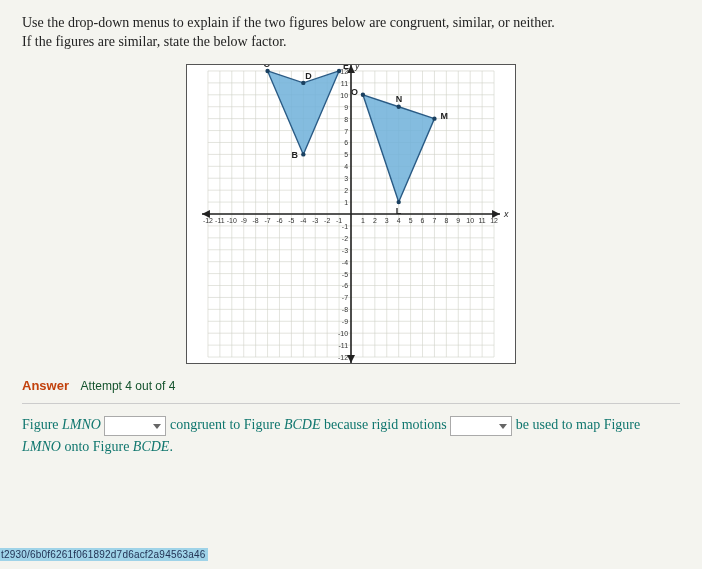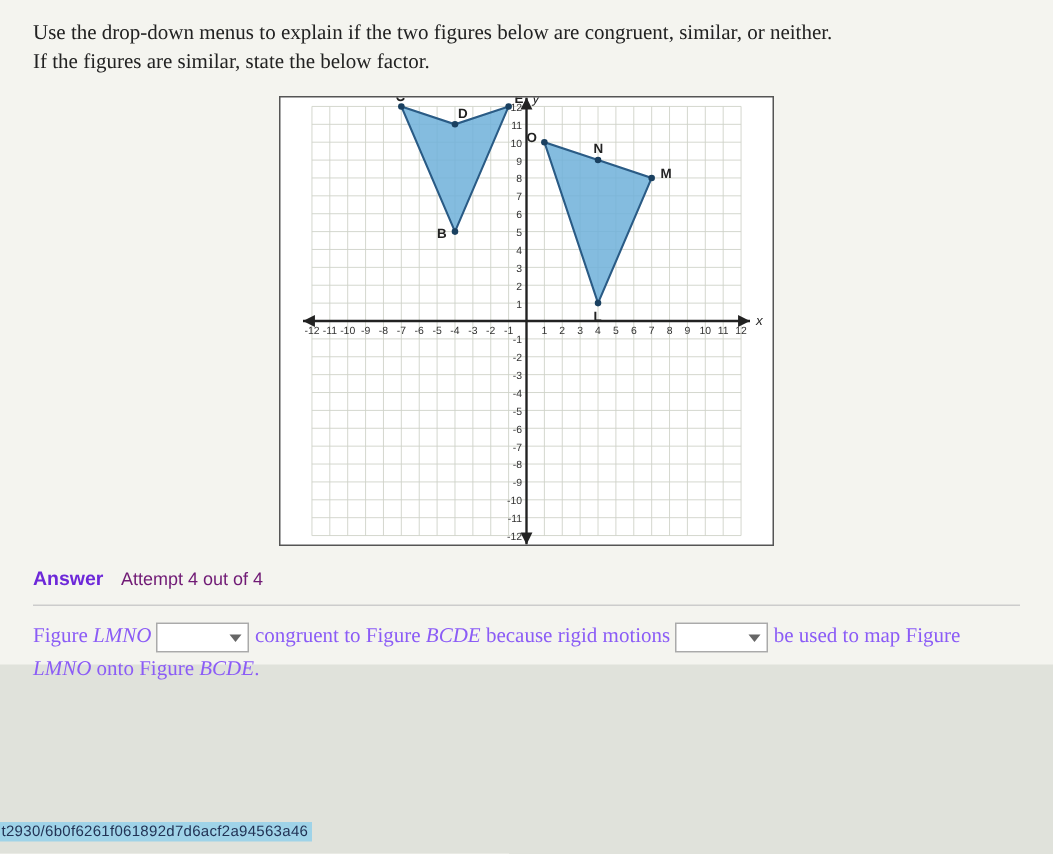--- a/index.html
+++ b/index.html
@@ -1,24 +1,24 @@
 <!DOCTYPE html>
 <html><head>
 <meta charset="utf-8">
 <style>
 * { box-sizing: border-box; margin: 0; padding: 0; }
 body { font-family: Georgia, 'Times New Roman', serif; background: #e0e2db; width: 702px; height: 569px; overflow: hidden; position: relative; }
-.page { background: #f4f4ef; padding: 14px 22px 10px 22px; height: 443px; }
+.page { background: #f4f4ef; padding: 14px 22px 10px 22px; height: 569px; }
 .question { font-size: 14px; line-height: 1.35; color: #222; margin-bottom: 12px; }
 .chart-wrap { display: flex; justify-content: center; margin-bottom: 12px; }
 svg.grid { background: #fff; border: 1px solid #555; }
 .answer-row { font-family: sans-serif; font-size: 13px; color: #444; margin: 14px 0 10px 0; }
-.answer-label { font-weight: 700; color: #6d28d9; margin-right: 8px; }
-.attempt { color: #701a75; font-size: 12px; }
-.sentence { font-family: Georgia, serif; font-size: 14px; color: #8b5cf6; line-height: 1.6; }
+.answer-label { font-weight: 700; color: #c2410c; margin-right: 8px; }
+.attempt { color: #14532d; font-size: 12px; }
+.sentence { font-family: Georgia, serif; font-size: 14px; color: #0f766e; line-height: 1.6; }
 .dropdown { display: inline-block; min-width: 62px; height: 20px; border: 1px solid #aaa; background: #fff; vertical-align: middle; position: relative; font-family: sans-serif; }
 .dropdown::after { content: ""; position: absolute; right: 4px; top: 7px; border-left: 4px solid transparent; border-right: 4px solid transparent; border-top: 5px solid #666; }
 .ital { font-style: italic; }
 .watermark { position: absolute; left: -2px; bottom: 8px; font-family: sans-serif; font-size: 10px; background: #9fd3e8; color: #235; padding: 1px 3px; letter-spacing: .2px; }
 hr.sep { border: none; border-top: 1px solid #ccc; margin: 6px 0 10px 0; }
 </style>
 </head>
 <body>
 
 <div class="page">

